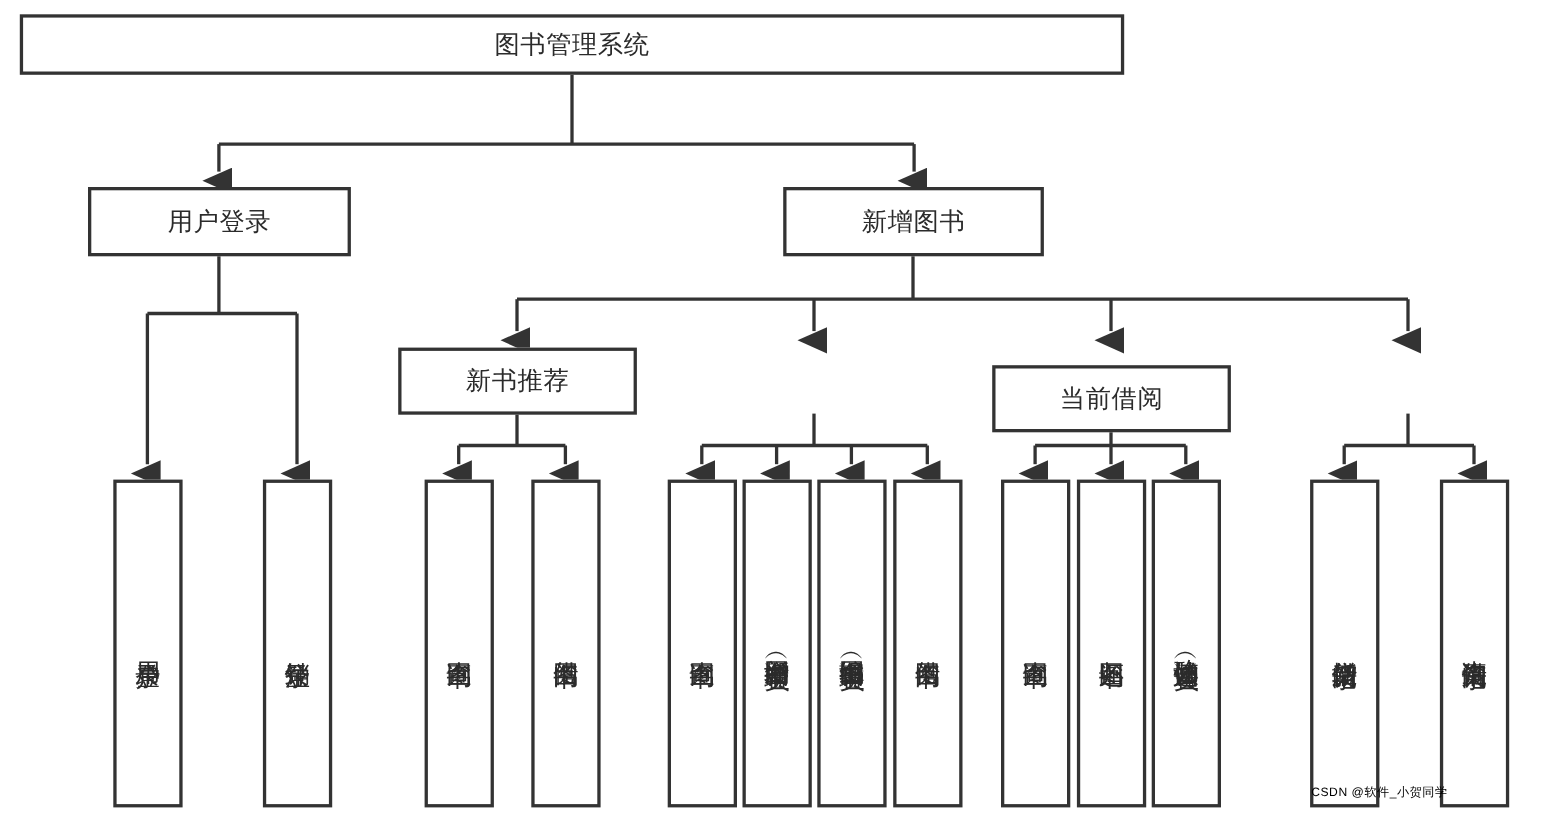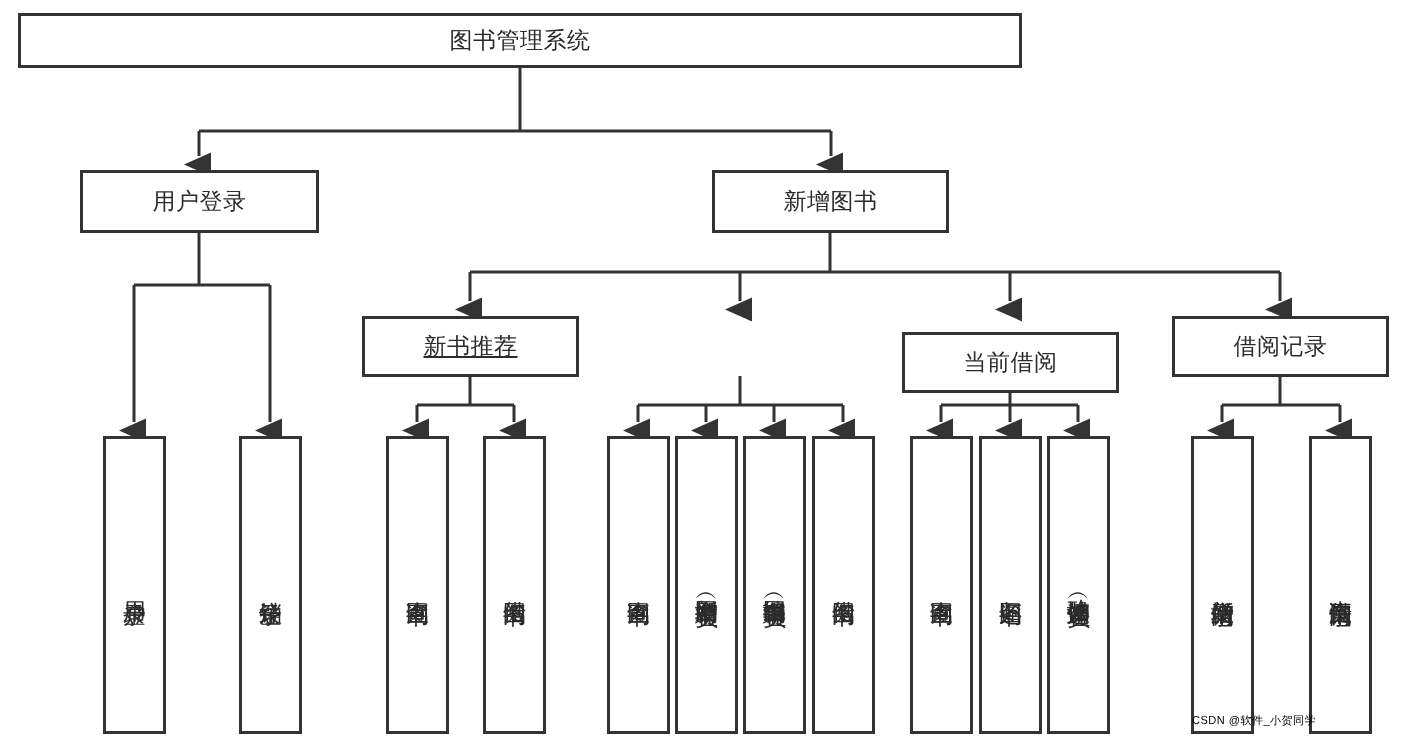--- a/index.html
+++ b/index.html
@@ -125,28 +125,25 @@
     <span>图书管理系统</span>
   </div>
 
   <div class="node horiz" style="left:80px; top:170px; width:239px; height:63px;">
     <span>用户登录</span>
   </div>
   <div class="node horiz" style="left:712px; top:170px; width:237px; height:63px;">
     <span>新增图书</span>
   </div>
 
-  <div class="node horiz" style="left:362px; top:316px; width:217px; height:61px;text-decoration:underline;">
+  <div class="node horiz" style="left:362px; top:316px; width:217px; height:61px;">
     <span>新书推荐</span>
   </div>
   <div class="node horiz" style="left:902px; top:332px; width:217px; height:61px;">
     <span>当前借阅</span>
-  </div>
-  <div class="node horiz" style="left:1172px; top:316px; width:217px; height:61px;">
-    <span>借阅记录</span>
   </div>
 
   <div class="node vert" style="left:103px; top:436px; width:63px; height:298px;">
     <span class="vtext">用户登录</span>
   </div>
   <div class="node vert" style="left:239px; top:436px; width:63px; height:298px;">
     <span class="vtext">注销登录</span>
   </div>
 
   <div class="node vert" style="left:386px; top:436px; width:63px; height:298px;">

